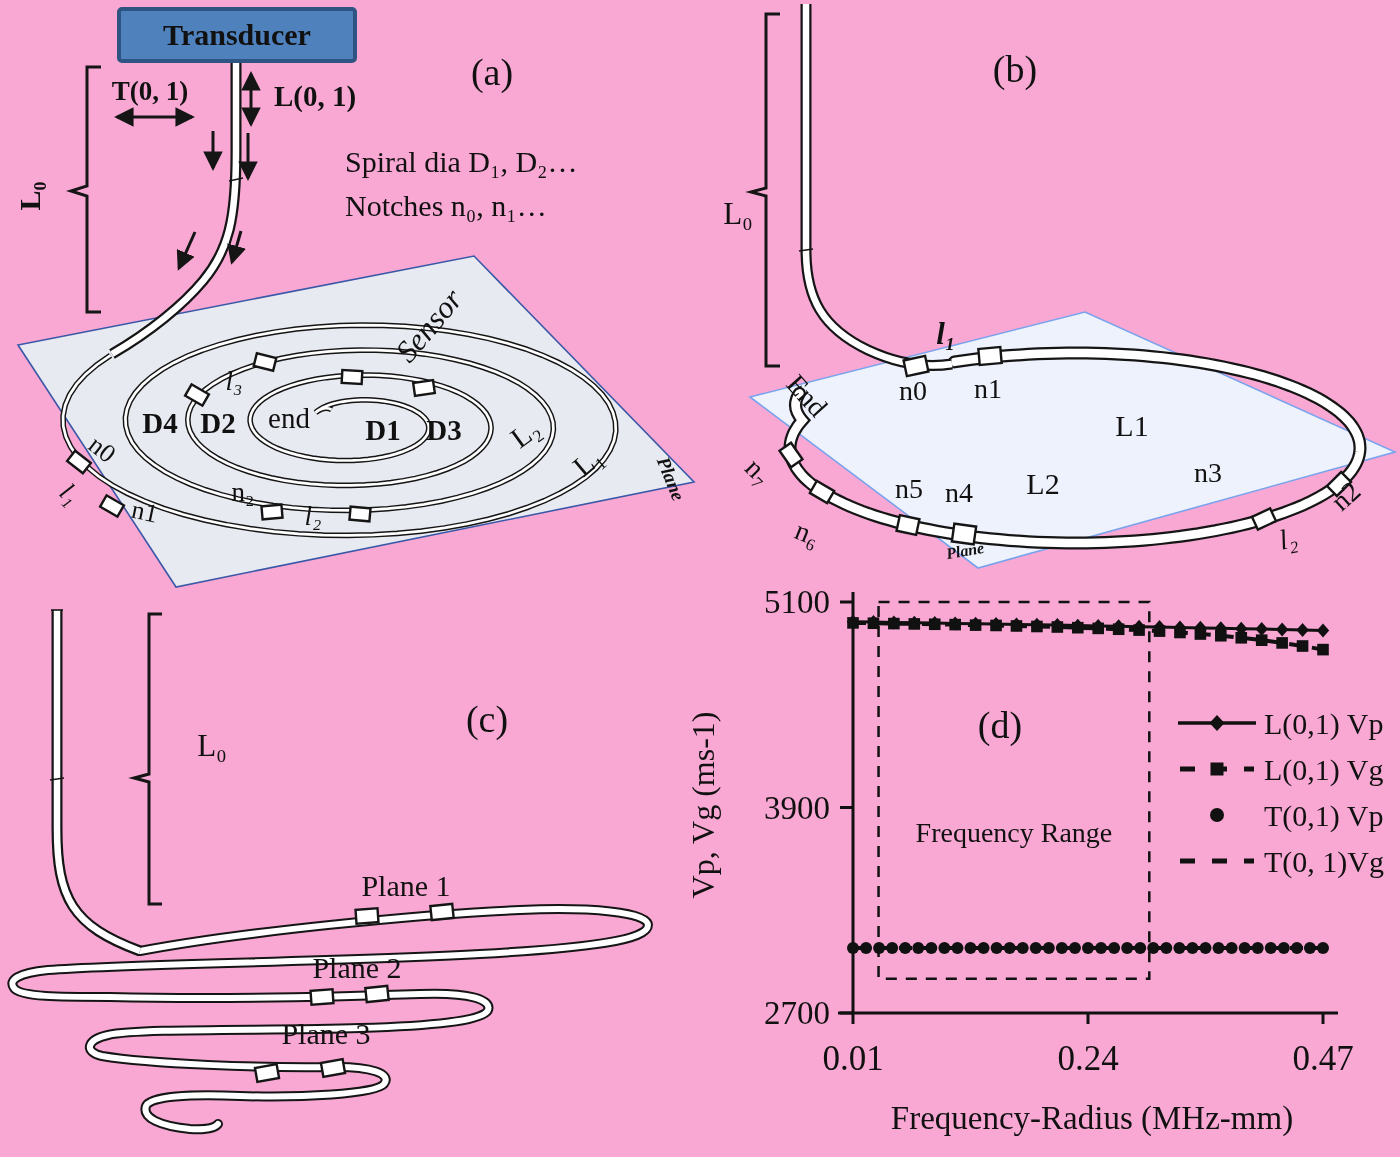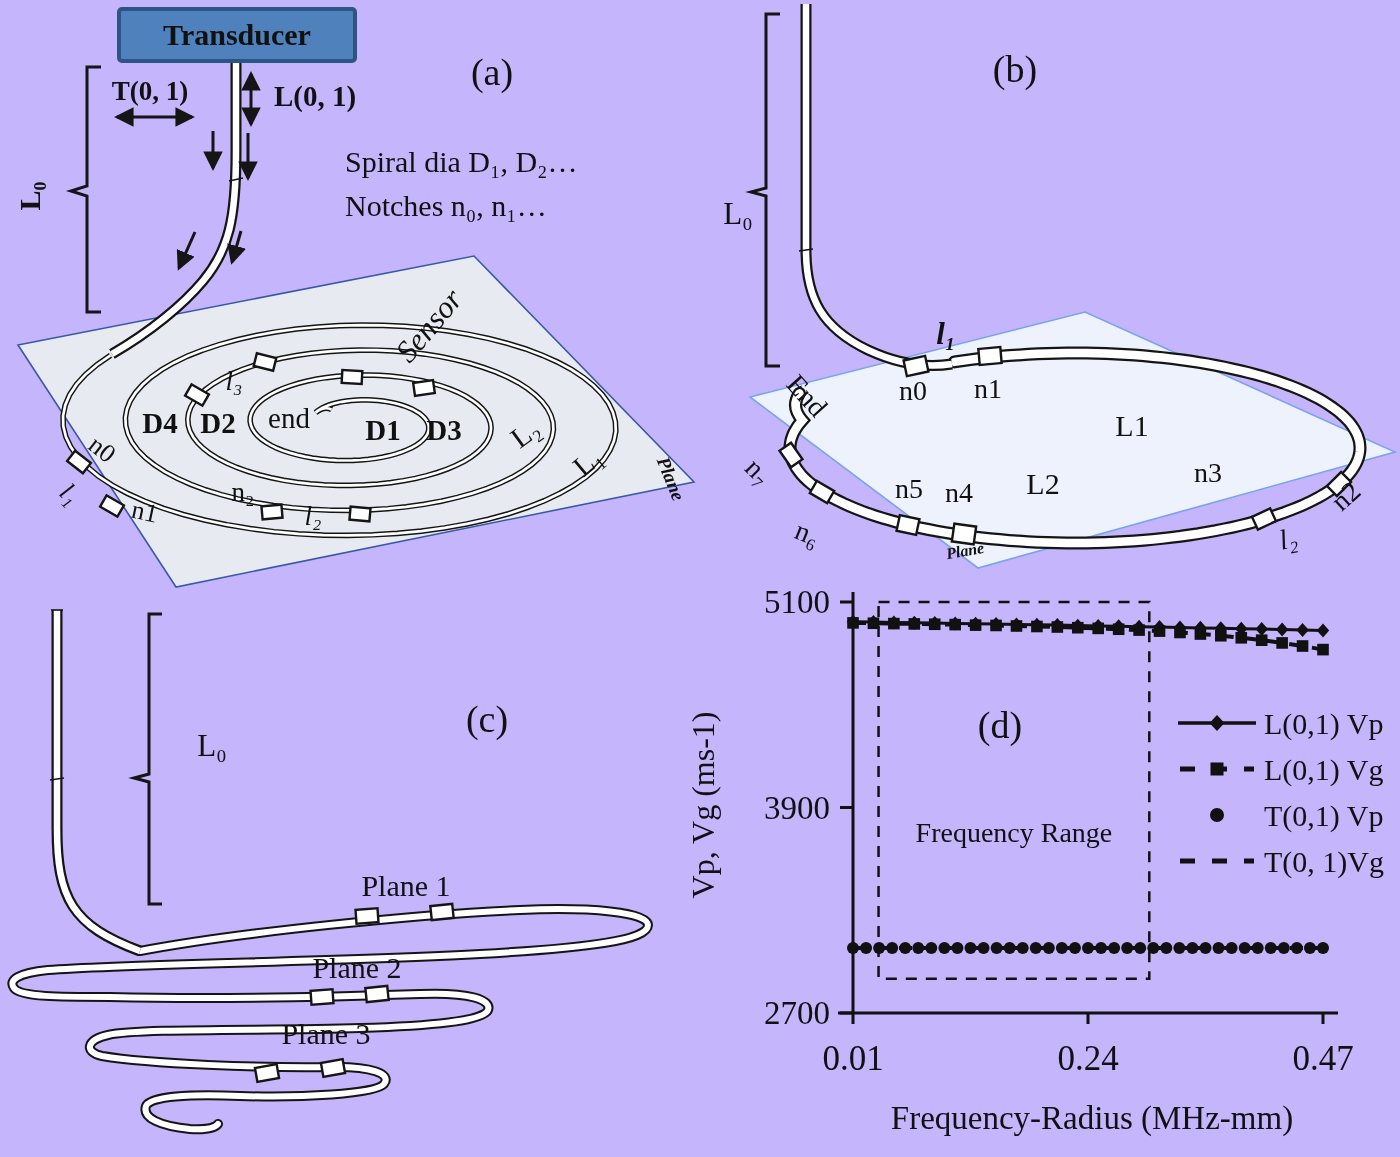--- a/index.html
+++ b/index.html
@@ -1,16 +1,16 @@
 <!DOCTYPE html>
 <html><head>
 <meta charset="utf-8">
 <style>
   html,body{margin:0;padding:0;background:#fff;}
-  .fig{position:relative;width:1400px;height:1157px;background:#c4b5fd;overflow:hidden;}
+  .fig{position:relative;width:1400px;height:1157px;background:#f9a8d4;overflow:hidden;}
   .fig svg{position:absolute;}
   svg text{font-family:"Liberation Serif","DejaVu Serif",serif;fill:#111;}
   
   .tube-o{fill:none;stroke:#151515;stroke-width:11;}
   .tube-i{fill:none;stroke:#fff;stroke-width:6.5;}
   .sp-o{fill:none;stroke:#151515;stroke-width:5.6;}
   .sp-i{fill:none;stroke:#fff;stroke-width:2.7;}
   .ring-o{fill:none;stroke:#151515;stroke-width:13;stroke-linecap:round;}
   .ring-i{fill:none;stroke:#fff;stroke-width:8.5;stroke-linecap:round;}
   .hx-o{fill:none;stroke:#151515;stroke-width:10;stroke-linecap:round;}

